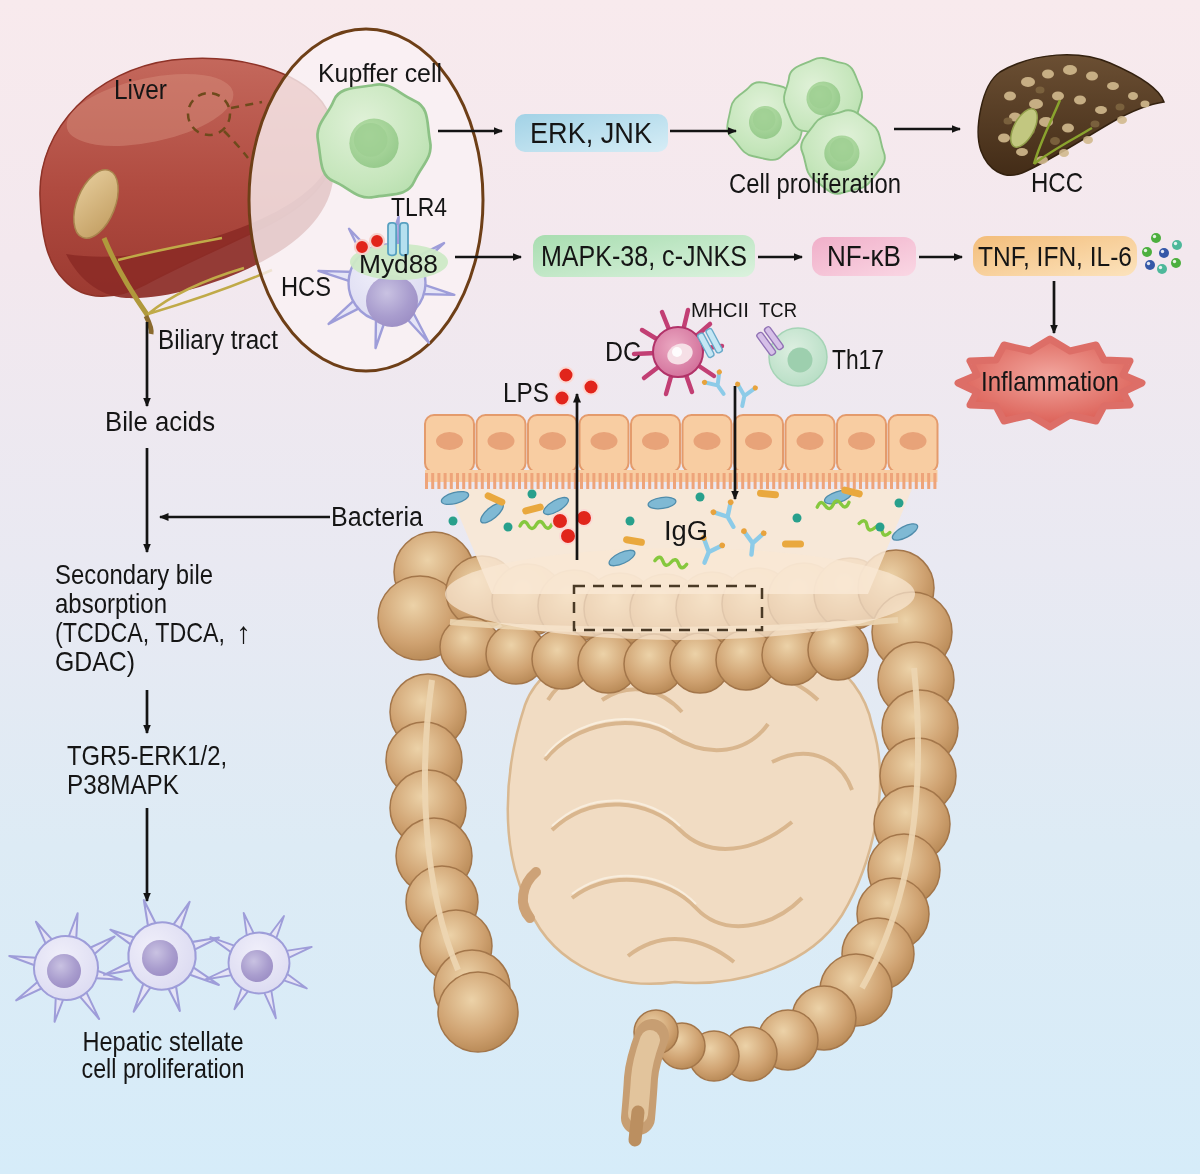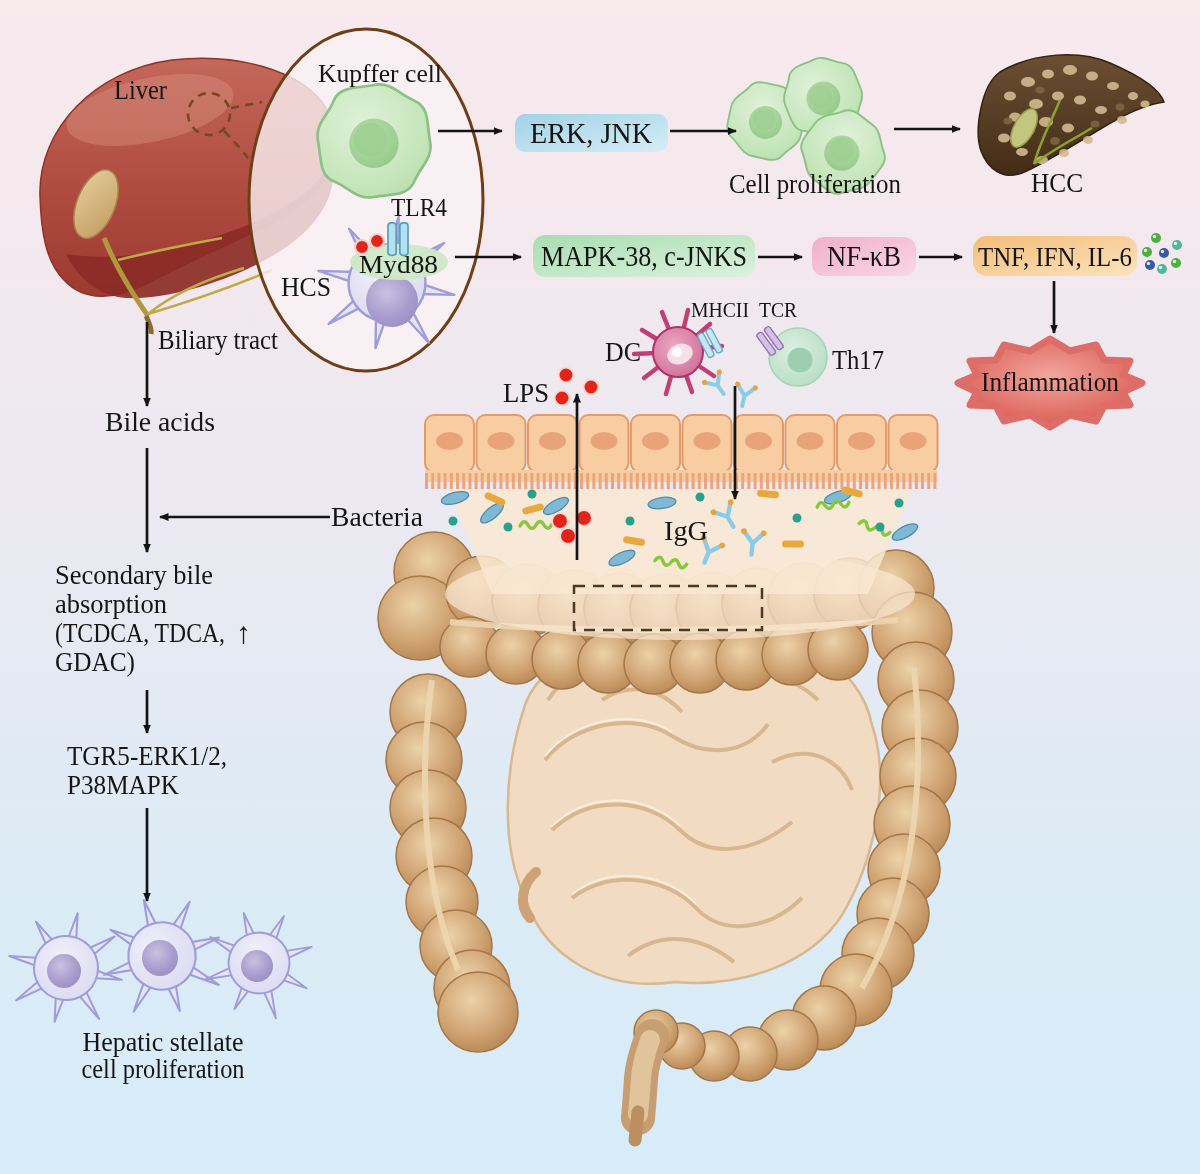--- a/index.html
+++ b/index.html
@@ -1,19 +1,19 @@
 <!DOCTYPE html>
 <html><head>
 <meta charset="utf-8">
 <style>
   html,body{margin:0;padding:0;}
   .stage{
     position:relative;width:1200px;height:1174px;overflow:hidden;
     background:linear-gradient(180deg,#f8eaed 0%,#f3e8ee 22%,#e9e9f2 48%,#ddebf5 72%,#d6ecf9 100%);
-    font-family:Liberation Serif, serif;
+    font-family:Liberation Sans, sans-serif;
   }
   svg{position:absolute;left:0;top:0;}
   text{fill:#151515;}
 </style>
 </head>
 <body>
 
 <div class="stage">
 <svg width="1200" height="1174" viewBox="0 0 1200 1174">
 <defs>

